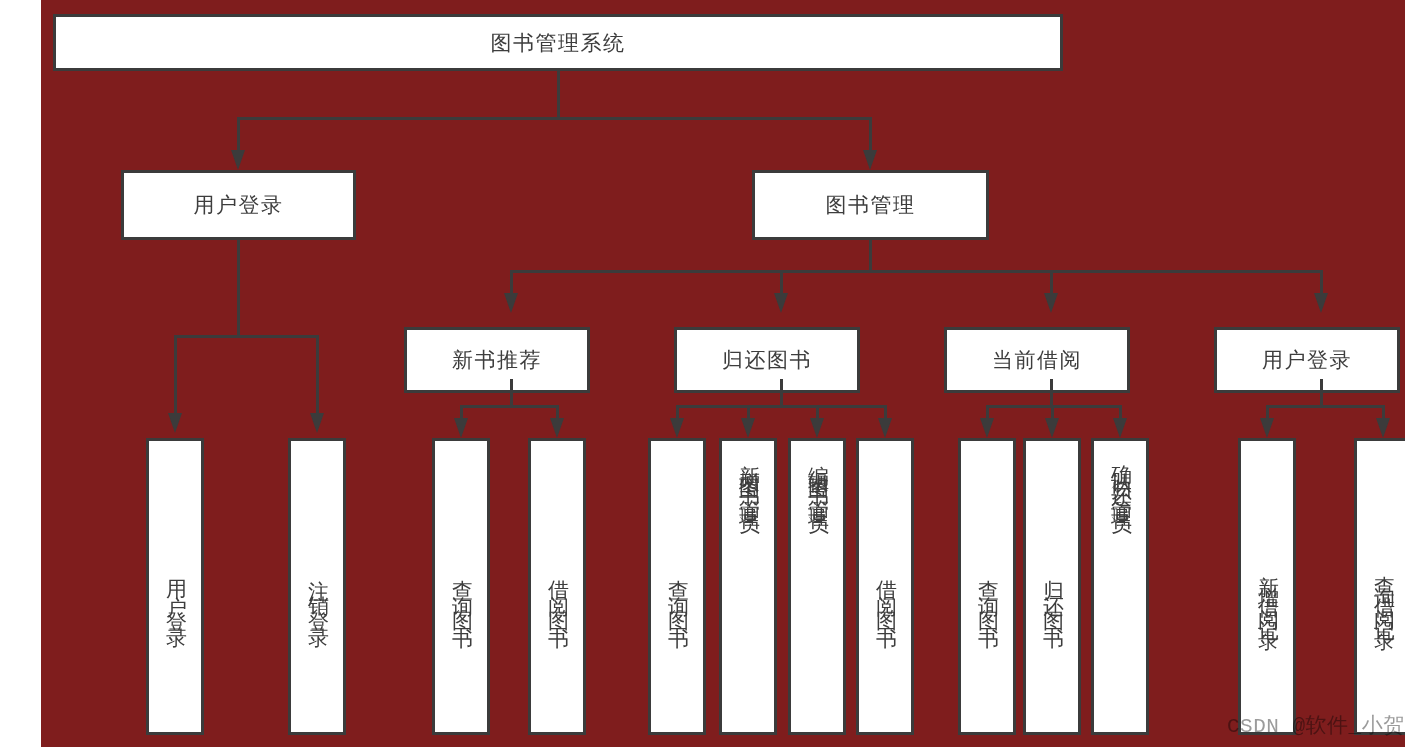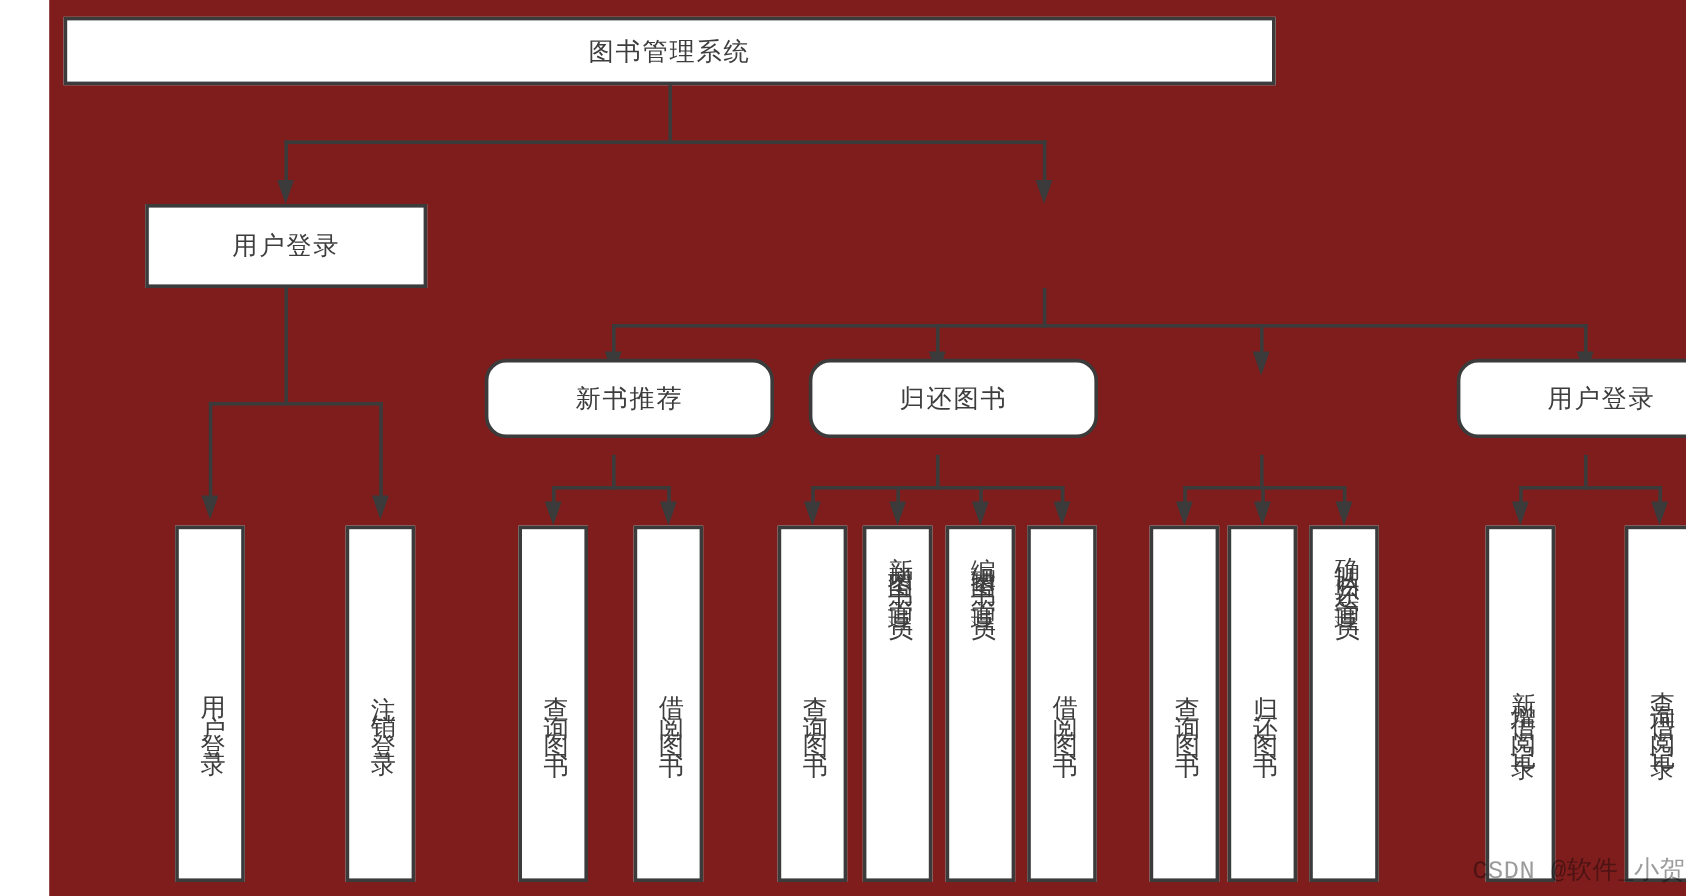--- a/index.html
+++ b/index.html
@@ -8,21 +8,21 @@
     font-family:Liberation Mono, monospace; overflow:hidden;
     color:var(--text,#3d3d3d);
     margin-left:41px;
   }
   .box {
     position:absolute; box-sizing:border-box;
     border:3px solid var(--line,#3b3b3b); background:var(--box-fill,#ffffff);
     display:flex; align-items:center; justify-content:center;
     font-size:21px; letter-spacing:1.5px;
   }
-  .l3 { top:299px; height:66px; width:241px;border-radius:18px; }
+  .l3 { top:327px; height:66px; width:186px; }
   .vbox { top:438px; height:297px; width:58px; }
   .vbox.tall { align-items:flex-start; padding-top:7px; }
   .vtext { writing-mode:vertical-rl; text-orientation:mixed; letter-spacing:0; line-height:1; }
   .sp4 { letter-spacing:16px; margin-bottom:-16px; }
   .sp6 { letter-spacing:11px; margin-bottom:-11px; }
   .sp9 { letter-spacing:7px; }
   .hline, .vline { position:absolute; background:var(--line,#3b3b3b); }
   .hline { height:3px; }
   .vline { width:3px; }
   .arrow {
@@ -48,20 +48,23 @@
   <div class="vline" style="left:515.5px; top:71px; height:49px;"></div>
   <div class="hline" style="left:195.5px; top:117px; width:635px;"></div>
   <div class="vline" style="left:195.5px; top:117px; height:35px;"></div>
   <div class="arrow" style="left:190px; top:150px;"></div>
   <div class="vline" style="left:827.5px; top:117px; height:35px;"></div>
   <div class="arrow" style="left:822px; top:150px;"></div>
 
   <div class="box" style="left:80px; top:170px; width:235px; height:70px;">
     <span>用户登录</span>
   </div>
+  <div class="box" style="left:711px; top:170px; width:237px; height:70px;">
+    <span>图书管理</span>
+  </div>
 
   <div class="vline" style="left:195.5px; top:240px; height:97px;"></div>
   <div class="hline" style="left:132.5px; top:335px; width:145px;"></div>
   <div class="vline" style="left:132.5px; top:335px; height:80px;"></div>
   <div class="arrow" style="left:127px; top:413px;"></div>
   <div class="vline" style="left:274.5px; top:335px; height:80px;"></div>
   <div class="arrow" style="left:269px; top:413px;"></div>
 
   <div class="vline" style="left:827.5px; top:240px; height:33px;"></div>
   <div class="hline" style="left:468.5px; top:270px; width:813px;"></div>
@@ -72,20 +75,23 @@
   <div class="vline" style="left:1008.5px; top:270px; height:25px;"></div>
   <div class="arrow" style="left:1003px; top:293px;"></div>
   <div class="vline" style="left:1278.5px; top:270px; height:25px;"></div>
   <div class="arrow" style="left:1273px; top:293px;"></div>
 
   <div class="box l3" style="left:363px;">
     <span>新书推荐</span>
   </div>
   <div class="box l3" style="left:633px;">
     <span>归还图书</span>
+  </div>
+  <div class="box l3" style="left:903px;">
+    <span>当前借阅</span>
   </div>
   <div class="box l3" style="left:1173px;">
     <span>用户登录</span>
   </div>
 
   <div class="vline" style="left:468.5px; top:379px; height:29px;"></div>
   <div class="hline" style="left:418.5px; top:405px; width:99px;"></div>
   <div class="vline" style="left:418.5px; top:405px; height:15px;"></div>
   <div class="arrow" style="left:413px; top:418px;"></div>
   <div class="vline" style="left:514.5px; top:405px; height:15px;"></div>

